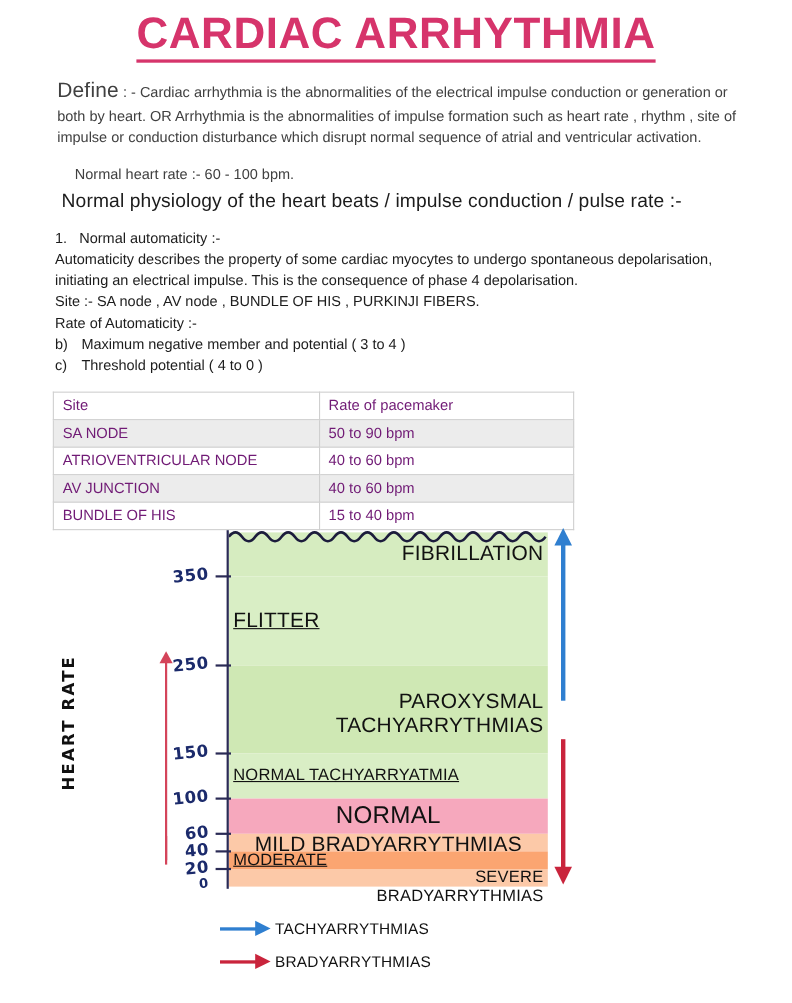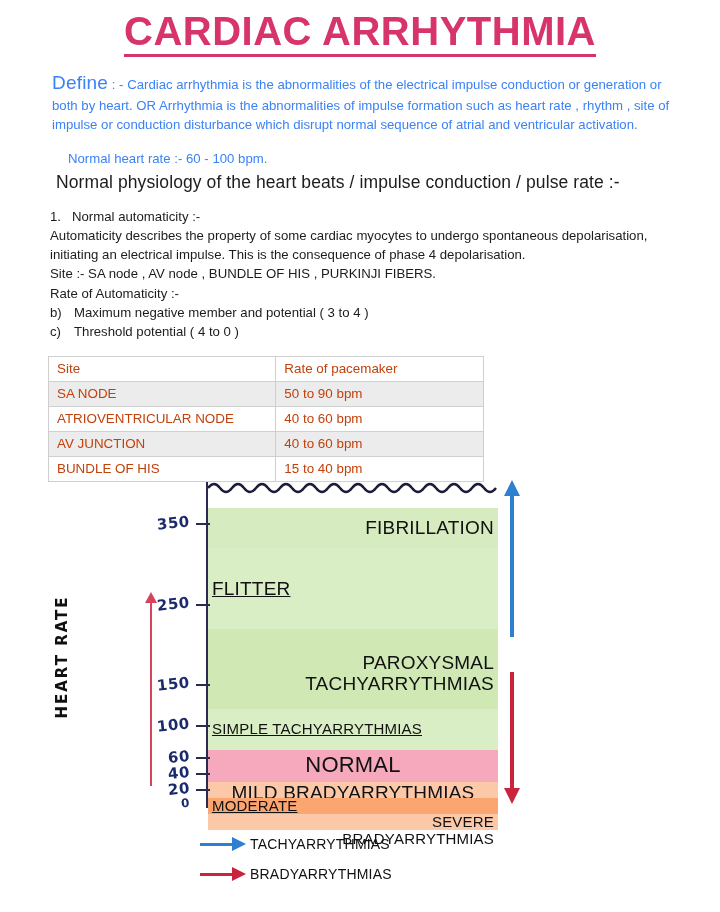--- a/index.html
+++ b/index.html
@@ -45,21 +45,21 @@
   }
 
   
   .define-block {
     position: absolute;
     top: 70px;
     left: 52px;
     width: 620px;
     font-size: 13.2px;
     line-height: 1.42;
-    color: #3b82f6;
+    color: #404040;
   }
   .define-lead {
     font-size: 19px;
     letter-spacing: 0.2px;
   }
 
   .section-head {
     position: absolute;
     top: 172px;
     left: 56px;
@@ -88,24 +88,24 @@
   .physio-block .lettered span.tag {
     display: inline-block;
     width: 24px;
   }
 
   
   .pace-table {
     position: absolute;
     top: 356px;
     left: 48px;
-    width: 436px;
+    width: 474px;
     border-collapse: collapse;
     font-size: 13.4px;
-    color: #c2410c;
+    color: #701a75;
   }
   .pace-table td {
     padding: 2px 8px 3px 8px;
     border: 1px solid #cfcfcf;
     height: 19px;
     vertical-align: middle;
   }
   .pace-table .c1 { width: 238px; }
   .pace-table .c2 { width: 236px; }
   .pace-table tr.shade td { background: #ececec; }
@@ -118,21 +118,20 @@
     top: 470px;
     width: 720px;
     height: 360px;
   }
   .plot {
     position: absolute;
     left: 208px;
     top: 14px;          
     width: 290px;
     height: 322px;      
-    margin-top: 24px;
   }
   .band {
     position: absolute;
     left: 0;
     width: 100%;
     box-sizing: border-box;
   }
   .band .band-label {
     position: absolute;
     white-space: nowrap;
@@ -371,21 +370,21 @@
           </div>
         </div>
         <div class="band" style="bottom: 120.75px; height: 80.5px; background: rgb(207, 232, 180);">
           <div class="band-label r" style="font-size: 19px; line-height: 1.12; top: 23.45px; ">
             <div>PAROXYSMAL</div>
             <div>TACHYARRYTHMIAS</div>
           </div>
         </div>
         <div class="band" style="bottom: 80.5px; height: 40.25px; background: rgb(217, 238, 197);">
           <div class="band-label l" style="font-size: 15px; line-height: 1.12; top: 11.725px;">
-            <div>SIMPLE TACHYARRYTHMIAS</div>
+            <div>NORMAL TACHYARRYATMIA</div>
           </div>
         </div>
         <div class="band" style="bottom: 48.3px; height: 32.2px; background: rgb(246, 168, 189);">
           <div class="band-label c" style="font-size: 22px; line-height: 1.12; top: 3.78px;">
             <div>NORMAL</div>
           </div>
         </div>
         <div class="band" style="bottom: 32.2px; height: 16.1px; background: rgb(252, 201, 168);">
           <div class="band-label c" style="font-size: 19px; line-height: 1.12; top: 0px;">
             <div>MILD BRADYARRYTHMIAS</div>

